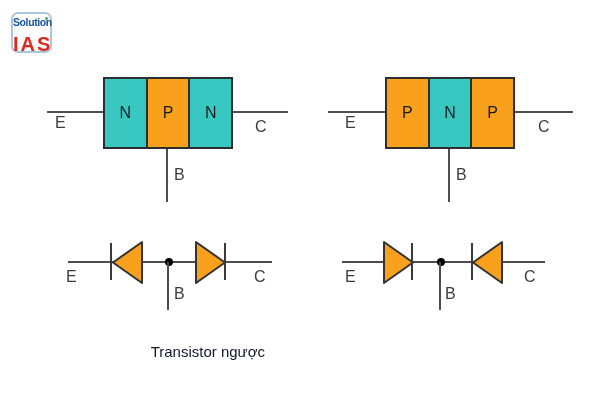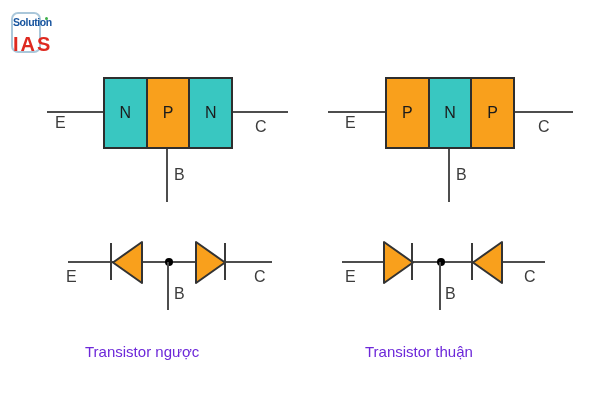--- a/index.html
+++ b/index.html
@@ -1,21 +1,21 @@
 <!DOCTYPE html>
 <html><head>
 <meta charset="utf-8">
 <style>
   html,body{margin:0;padding:0;background:#fff;}
   .canvas{
     position:relative;width:600px;height:400px;background:#ffffff;overflow:hidden;
     font-family:"Liberation Sans", sans-serif;color:#3c3c3c;
   }
   
-  .logo{position:absolute;left:11px;top:12px;width:30px;height:41px;
+  .logo{position:absolute;left:11px;top:12px;width:41px;height:41px;
     border:2px solid #aac7da;border-radius:7px;box-sizing:border-box;background:#fff;text-align:center;}
   .logo-line1{font-size:10.5px;font-weight:bold;color:#17549E;letter-spacing:-0.4px;margin-top:2px;}
   .logo-line2{font-size:20px;font-weight:bold;color:#DE2920;letter-spacing:2px;line-height:1;margin-top:6px;}
   .logo-dot{position:absolute;left:32px;top:3px;width:3px;height:3px;border-radius:50%;background:#3DAE49;}
   
   .wire-h{position:absolute;height:2px;background:#4d4d4d;}
   .wire-v{position:absolute;width:2px;background:#4d4d4d;}
   .bar{position:absolute;width:2px;height:37px;background:#3a3a3a;}
   .dot{position:absolute;width:8px;height:8px;border-radius:50%;background:#000;}
   .lbl{position:absolute;font-size:16px;color:#3c3c3c;}
@@ -24,21 +24,21 @@
   .blocks{position:absolute;width:130px;height:72px;box-sizing:border-box;
     border:2px solid #2e2e2e;display:flex;}
   .block{flex:1;display:flex;align-items:center;justify-content:center;
     font-size:16px;color:#1c1c1c;}
   .block + .block{border-left:2px solid #2e2e2e;}
   .block-n{background:#39C7C1;}
   .block-p{background:#F9A01C;}
   .blocks-npn{left:103px;top:77px;}
   .blocks-pnp{left:385px;top:77px;}
   
-  .caption{position:absolute;top:343px;width:180px;text-align:left;font-size:15px;color:#6d28d9;}
+  .caption{position:absolute;top:343px;width:180px;text-align:right;font-size:15px;color:#0f172a;}
   .caption-left{left:85px;}
   .caption-right{left:365px;}
 </style>
 </head>
 <body>
 
 <div class="canvas">
 
   <div class="logo">
     <div class="logo-line1">Solution</div>
@@ -94,15 +94,14 @@
   <div class="wire-v" style="left:439px;top:262px;height:48px;"></div>
   <div class="bar" style="left:471px;top:243px;"></div>
   <svg class="tri" style="left:470px;top:240px;" viewBox="0 0 34 45">
     <polygon points="32,2 32,43 3,22.5" fill="#F9A01C" stroke="#333" stroke-width="2" stroke-linejoin="round"></polygon>
   </svg>
   <div class="lbl" style="left:345px;top:268px;">E</div>
   <div class="lbl" style="left:445px;top:285px;">B</div>
   <div class="lbl" style="left:524px;top:268px;">C</div>
 
   <div class="caption caption-left">Transistor ngược</div>
-  <div class="caption caption-right">Transistor thuận</div>
 
 </div>
 
 </body></html>

